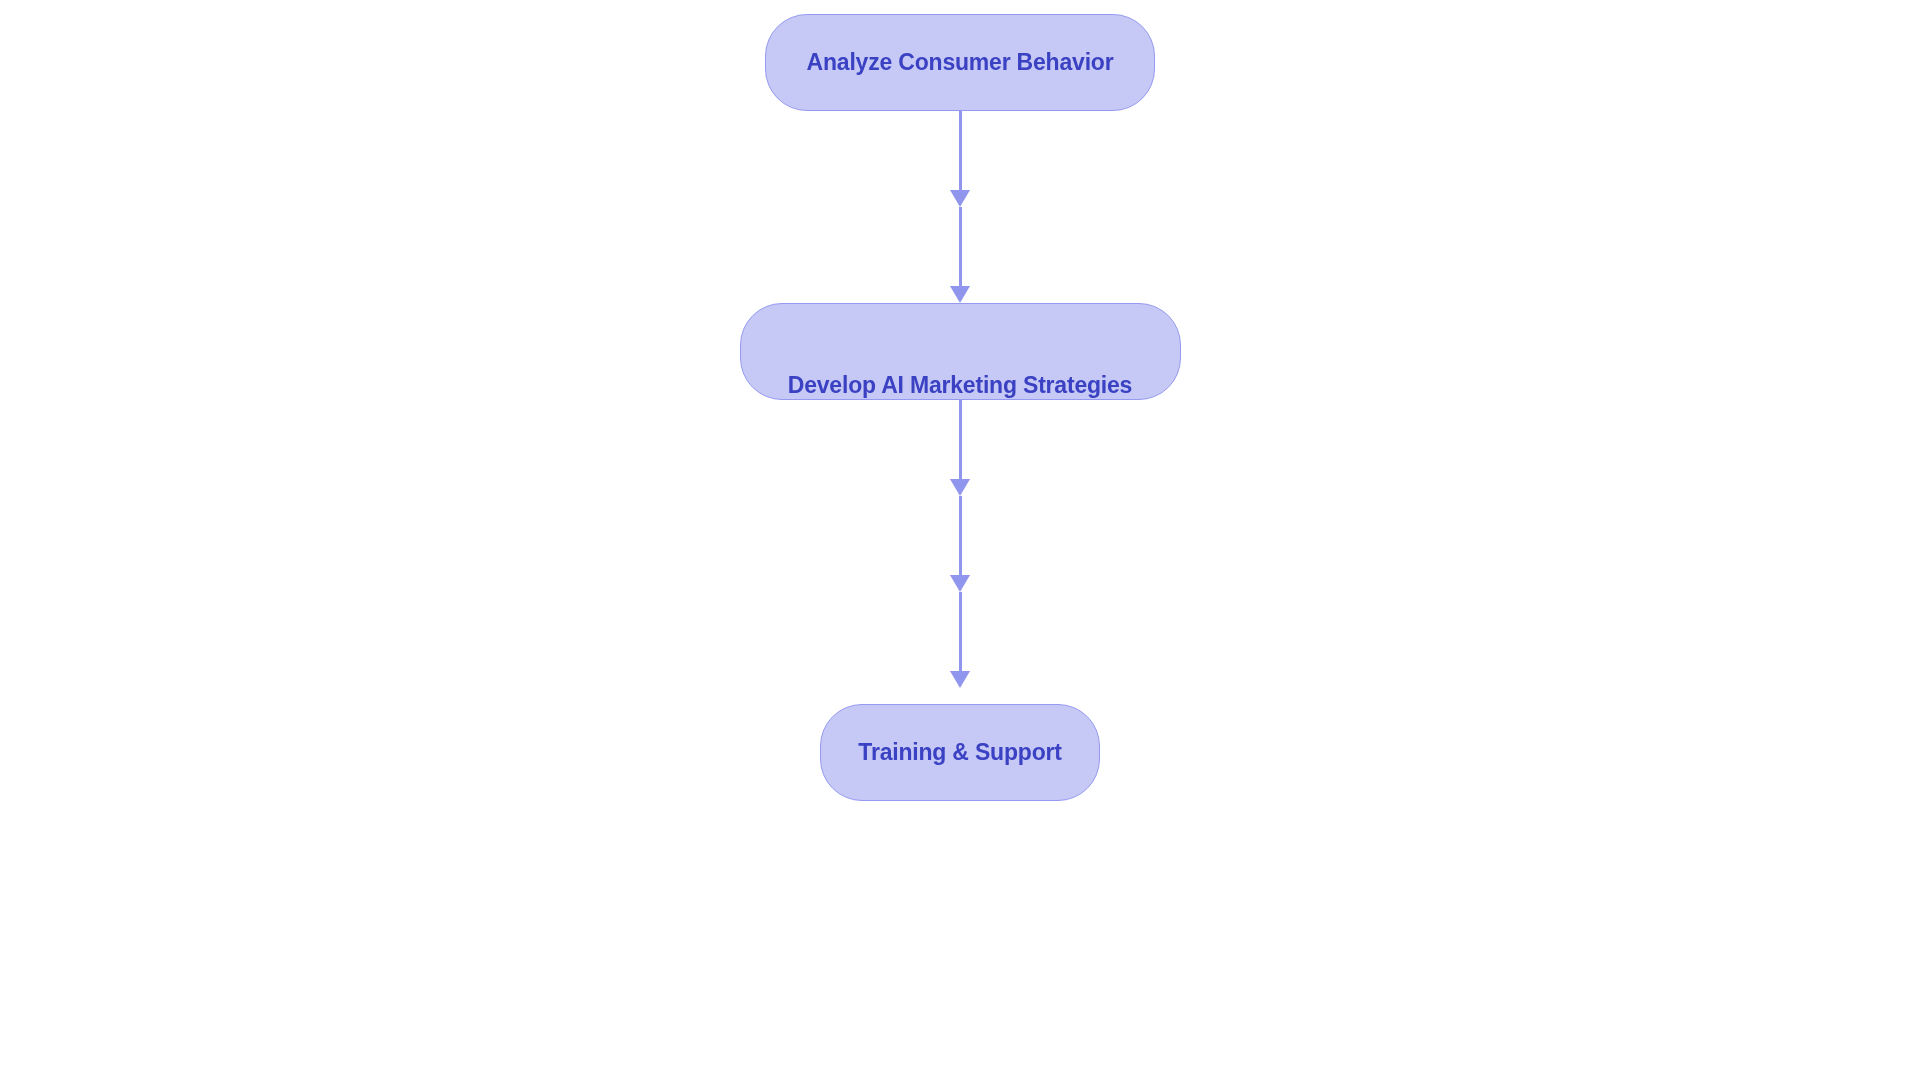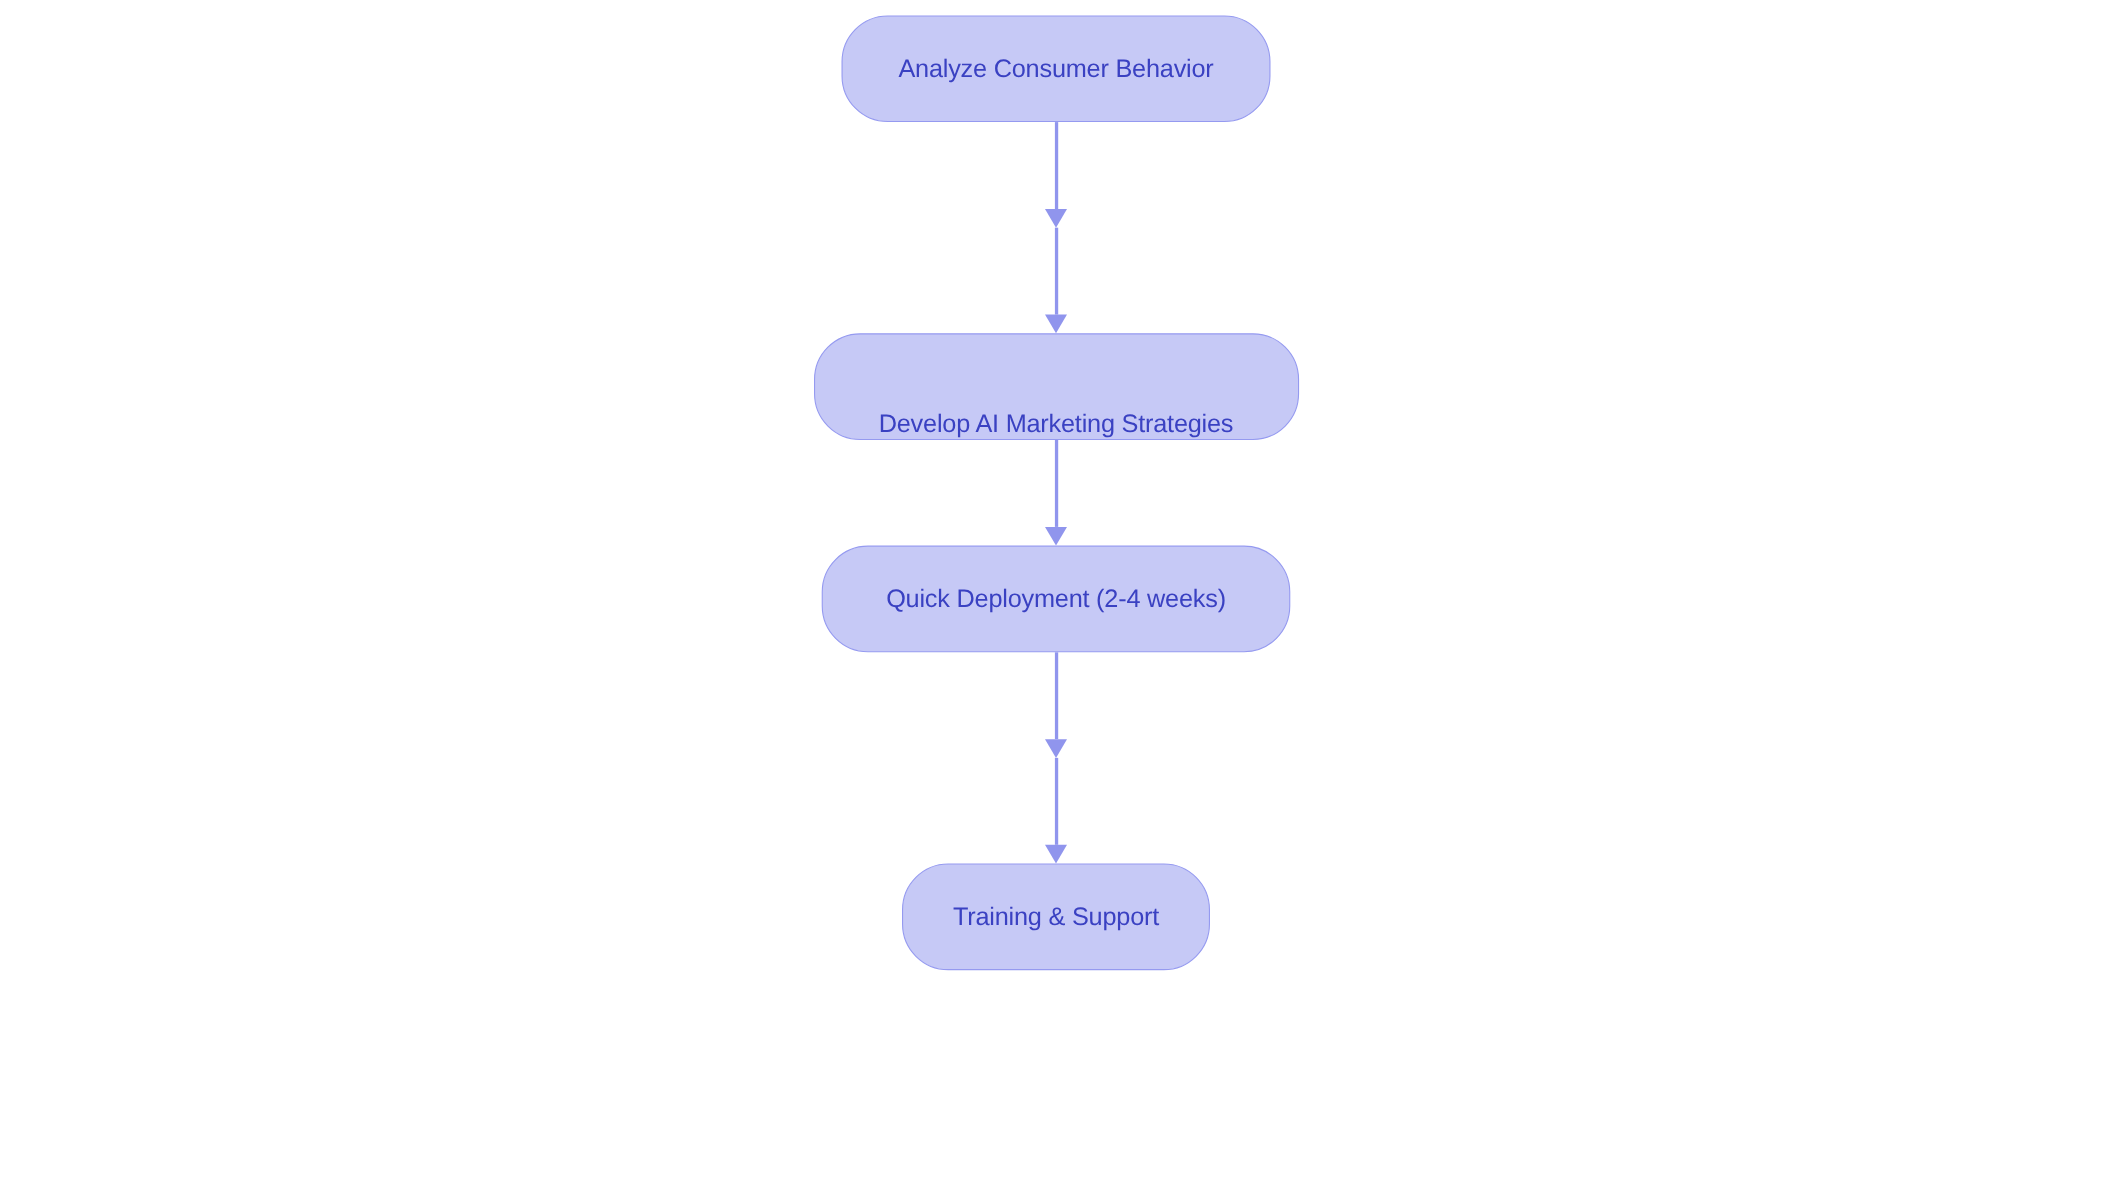--- a/index.html
+++ b/index.html
@@ -37,27 +37,28 @@
     border: 1.5px solid var(--node-border);
     border-radius: 42px;
     flex: 0 0 auto;
   }
   .node-label {
     color: var(--node-text);
     font-size: 23px;
     letter-spacing: -0.2px;
     white-space: nowrap;
     text-align: center;
+    font-weight: bold;
   }
   .node-1 { min-width: 390px; }
   .node-2 { min-width: 428px; }
   .node-3 { min-width: 441px; align-items: flex-end; }
   .node-4 { min-width: 426px; }
   .node-5 { min-width: 700px; }
-  .node-6 { min-width: 280px; }
+  .node-6 { min-width: 280px; margin-top: 16px; }
   .arrow {
     height: 96px;
     min-height: 96px;
     display: flex;
     flex-direction: column;
     align-items: center;
     flex: 0 0 auto;
   }
   .arrow-line {
     width: 3px;
@@ -95,23 +96,20 @@
 
   <div class="node node-3">
     <span class="node-label">Develop AI Marketing Strategies</span>
   </div>
 
   <div class="arrow">
     <div class="arrow-line"></div>
     <div class="arrow-head"></div>
   </div>
 
-  <div class="node node-4">
-    <span class="node-label">Quick Deployment (2-4 weeks)</span>
-  </div>
 
   <div class="arrow">
     <div class="arrow-line"></div>
     <div class="arrow-head"></div>
   </div>
 
 
   <div class="arrow">
     <div class="arrow-line"></div>
     <div class="arrow-head"></div>

